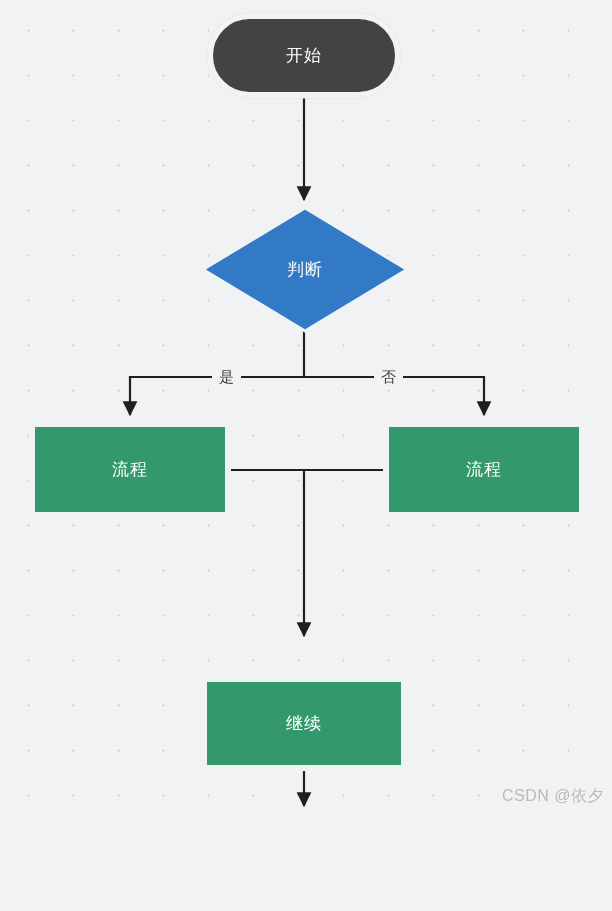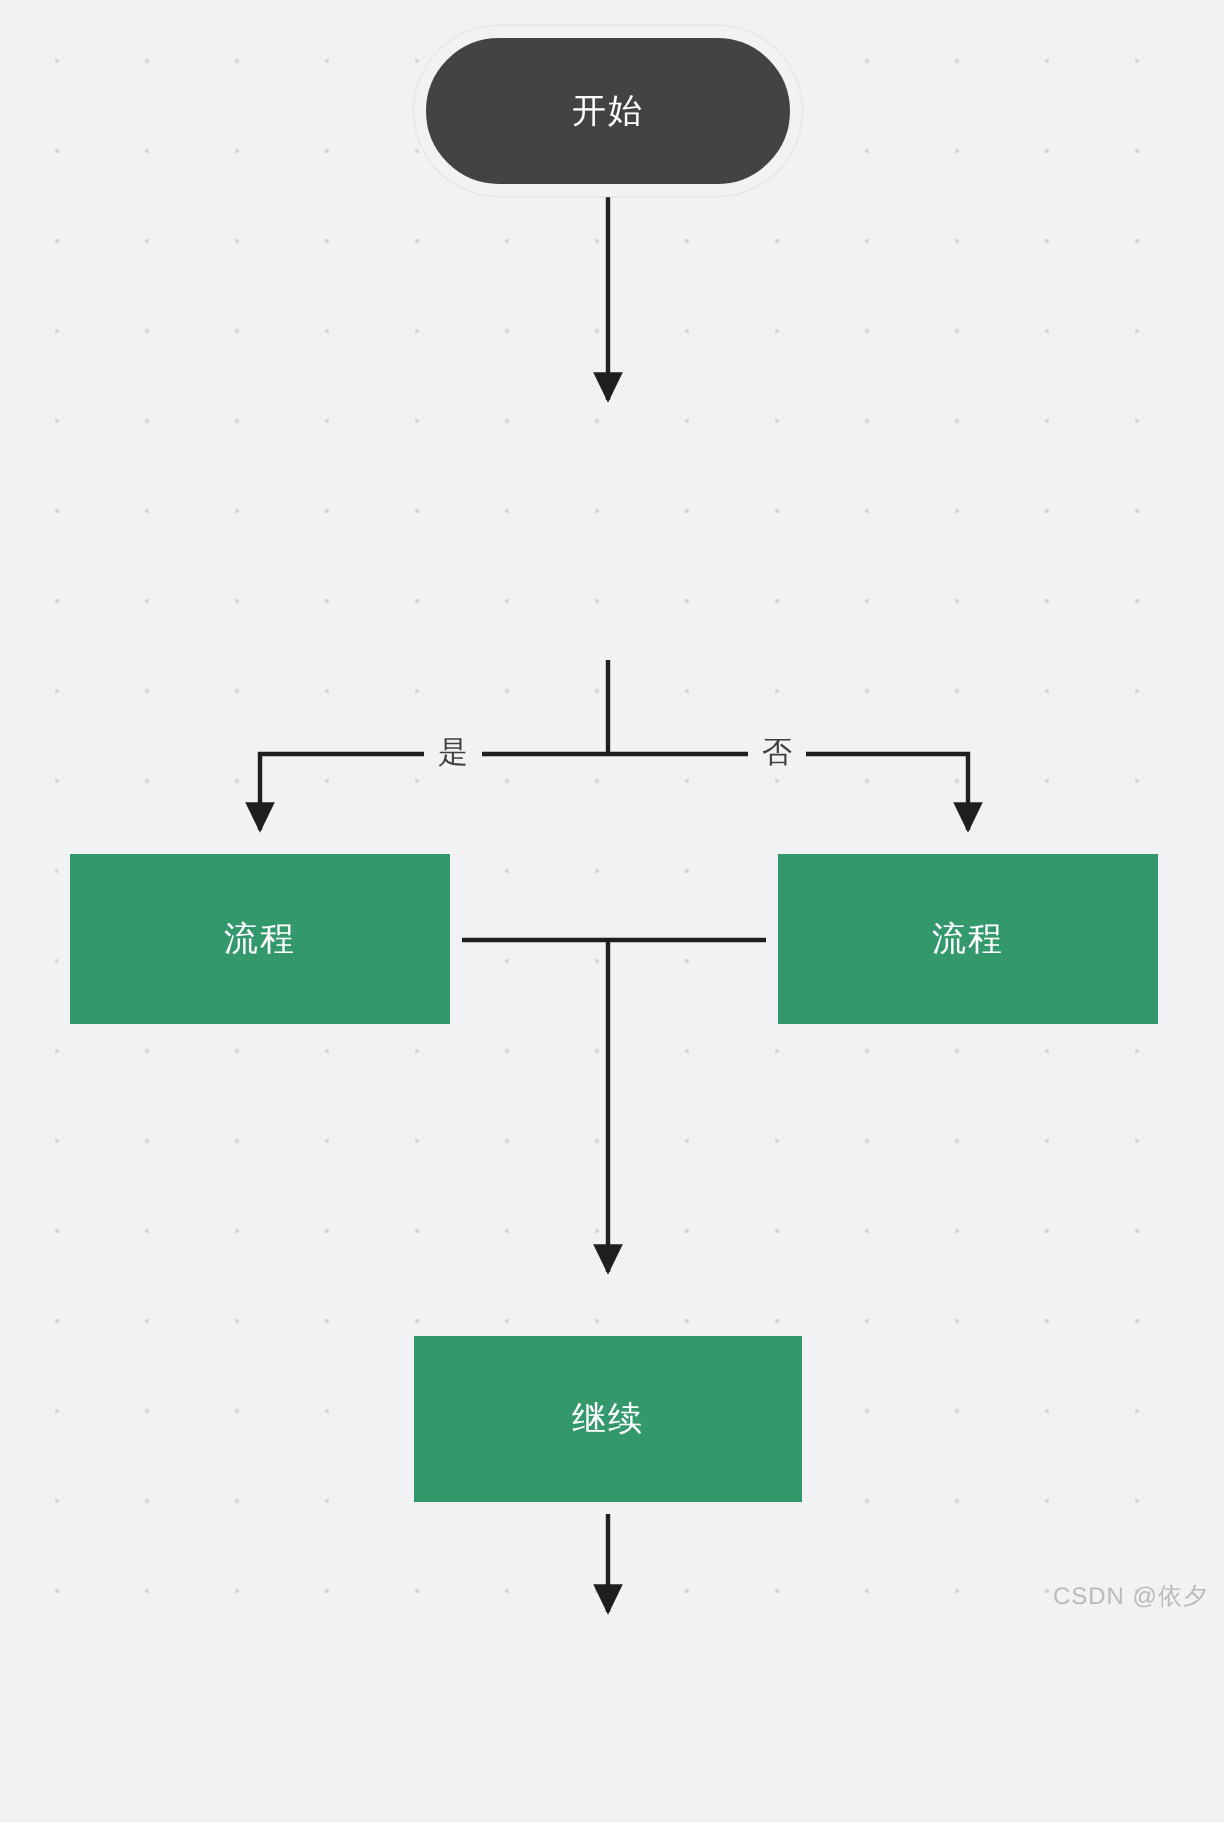--- a/index.html
+++ b/index.html
@@ -85,21 +85,21 @@
     padding: 0 7px;
     line-height: 17px;
   }
 
   
   #watermark {
     position: absolute;
     right: 8px;
     bottom: 9px;
     color: #b9babd;
-    font-size: 12px;
+    font-size: 16px;
     letter-spacing: 0.5px;
     z-index: 5;
     user-select: none;
   }
 </style>
 </head>
 <body>
 
 <div id="canvas">
 
@@ -122,30 +122,36 @@
 
     <path d="M 304 470 L 304 636" stroke="#1f1f1f" stroke-width="2.2" fill="none" marker-end="url(#arrow)"></path>
 
     <path d="M 304 731 L 304 806" stroke="#1f1f1f" stroke-width="2.2" fill="none" marker-end="url(#arrow)"></path>
   </svg>
 
   <div class="node terminator" style="left:207px; top:13px; width:194px; height:85px; background:#434343;">
     <span>开始</span>
   </div>
 
+  <div class="diamond-wrap" style="left:203px; top:208px; width:204px; height:123px;">
+    <svg width="204" height="123" viewBox="0 0 204 123">
+      <polygon points="102,0 204,61.5 102,123 0,61.5" fill="#3279c6" stroke="#f1f2f4" stroke-width="3"></polygon>
+    </svg>
+    <div class="diamond-label">判断</div>
+  </div>
 
   <div class="node process" style="left:29px; top:421px; width:202px; height:97px; background:#33996c;">
     <span>流程</span>
   </div>
 
   <div class="node process" style="left:383px; top:421px; width:202px; height:97px; background:#33996c;">
     <span>流程</span>
   </div>
 
-  <div class="node process" style="left:201px; top:662px; width:206px; height:95px; background:#33996c;text-align:right;">
+  <div class="node process" style="left:201px; top:676px; width:206px; height:95px; background:#33996c;text-align:right;">
     <span>继续</span>
   </div>
 
 
   <div class="edge-label" style="left:212px; top:368px;">是</div>
 
   <div class="edge-label" style="left:374px; top:368px;">否</div>
 
   <div id="watermark">CSDN @依夕</div>
 

